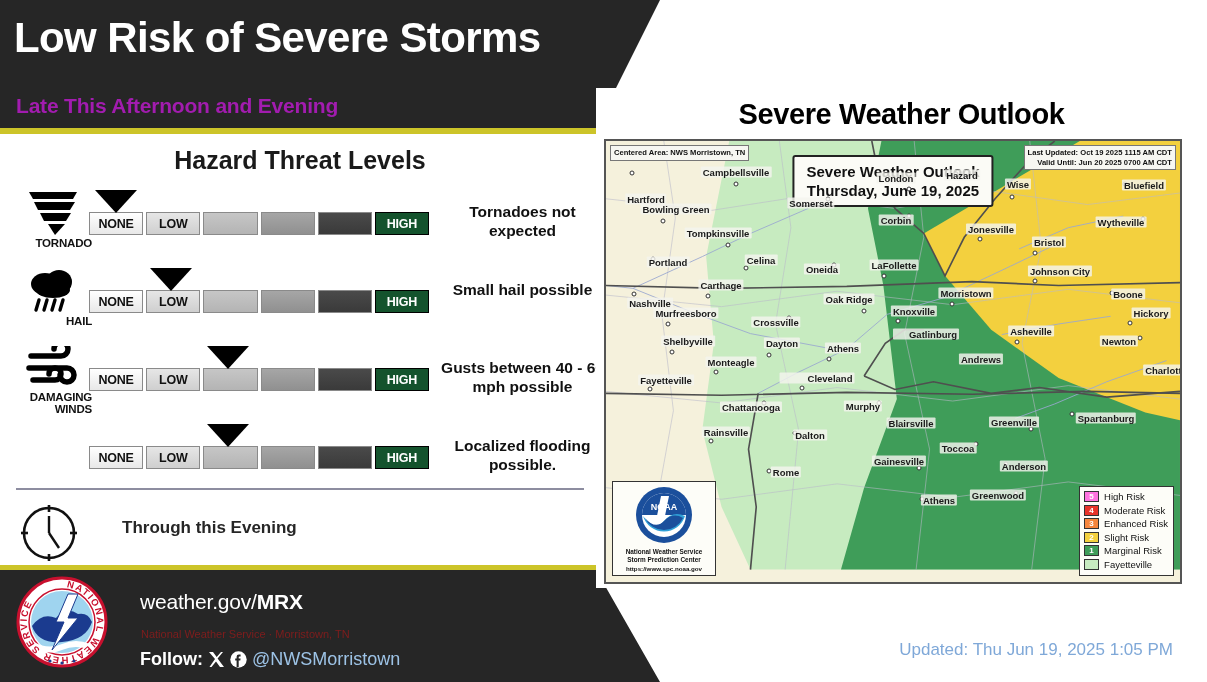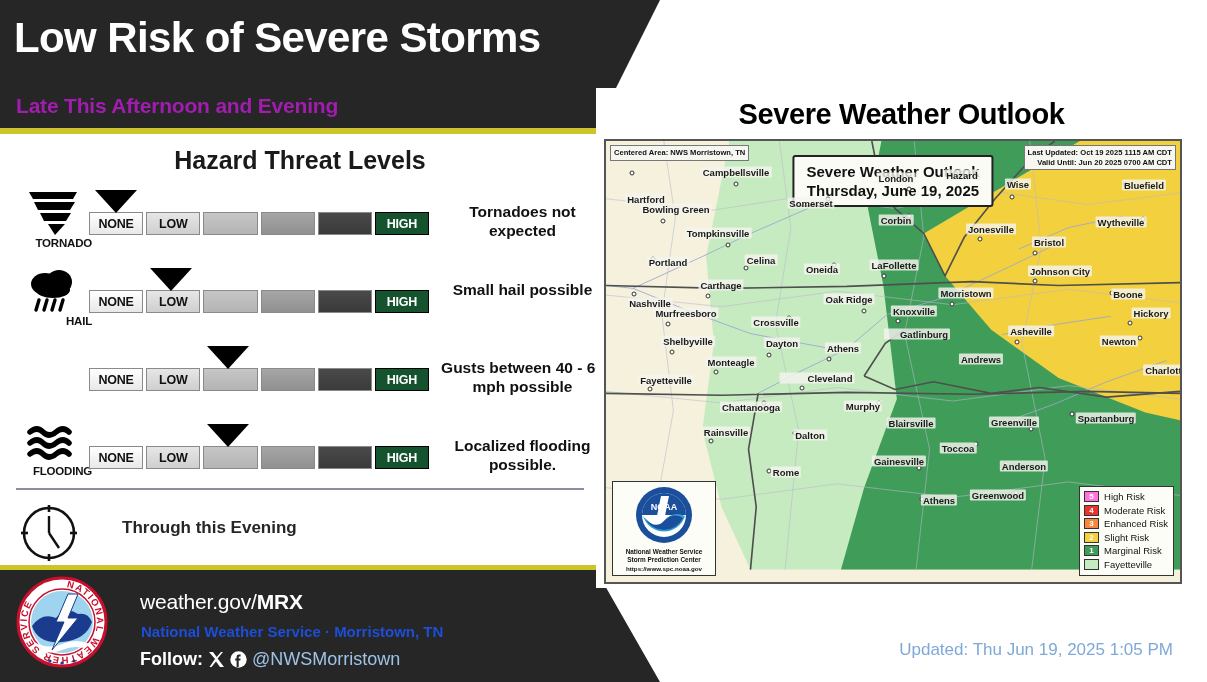--- a/index.html
+++ b/index.html
@@ -102,21 +102,21 @@
     background:#ccc429; z-index:2;
   }
   #nws-logo{ position:absolute; left:16px; bottom:10px; z-index:5; }
   #footer-url{
     position:absolute; left:140px; bottom:68px; z-index:5;
     color:#ffffff; font-size:21px; letter-spacing:-0.2px;
   }
   #footer-url b{ font-weight:bold; }
   #footer-office{
     position:absolute; left:141px; bottom:42px; z-index:5;
-    color:#1d4ed8; font-size:15px;font-weight:bold;
+    color:#7f1d1d; font-size:11px;
   }
   #footer-follow{
     position:absolute; left:140px; bottom:12px; z-index:5;
     display:flex; align-items:center; gap:5px;
   }
   #footer-follow .fl{ color:#fff; font-size:18px; font-weight:bold; }
   #footer-handle{ color:#9dc3e6; font-size:18px; }
   #footer-updated{
     position:absolute; right:34px; bottom:22px; z-index:5;
     color:#7fa8d8; font-size:17px;
@@ -228,43 +228,43 @@
     <div class="seg seg-3"></div>
     <div class="seg seg-4"></div>
     <div class="seg seg-5"></div>
     <div class="seg seg-6">HIGH</div>
   </div>
   <div class="marker" style="left: 149.6px;"></div>
   <div class="hz-desc">Small hail possible</div>
 </div>
 
 <div class="hazard-row" style="top:346px">
+  <div class="hz-icon">
+    <svg width="56" height="44" viewBox="0 0 56 44">
+      <g fill="none" stroke="#000" stroke-width="5.5" stroke-linecap="round">
+        <path d="M6 10 H36 a7 7 0 1 0 -7 -7"></path>
+        <path d="M4 22 H42 a7 7 0 1 1 -7 7"></path>
+        <path d="M8 34 H30 a6 6 0 1 0 -6 -6"></path>
+      </g>
+    </svg>
+    <div class="hz-icon-label">DAMAGING WINDS</div>
+  </div>
   <div class="scale">
     <div class="seg seg-1">NONE</div>
     <div class="seg seg-2">LOW</div>
     <div class="seg seg-3"></div>
     <div class="seg seg-4"></div>
     <div class="seg seg-5"></div>
     <div class="seg seg-6">HIGH</div>
   </div>
   <div class="marker" style="left: 207.4px;"></div>
   <div class="hz-desc">Gusts between 40 - 60 mph possible</div>
 </div>
 
 <div class="hazard-row" style="top:424px">
-  <div class="hz-icon">
-    <svg width="56" height="40" viewBox="0 0 56 40">
-      <g fill="none" stroke="#000" stroke-width="5.5" stroke-linecap="round">
-        <path d="M5 8 q7 -6 13 0 t13 0 t13 0"></path>
-        <path d="M5 19 q7 -6 13 0 t13 0 t13 0"></path>
-        <path d="M5 30 q7 -6 13 0 t13 0 t13 0"></path>
-      </g>
-    </svg>
-    <div class="hz-icon-label">FLOODING</div>
-  </div>
   <div class="scale">
     <div class="seg seg-1">NONE</div>
     <div class="seg seg-2">LOW</div>
     <div class="seg seg-3"></div>
     <div class="seg seg-4"></div>
     <div class="seg seg-5"></div>
     <div class="seg seg-6">HIGH</div>
   </div>
   <div class="marker" style="left: 207.4px;"></div>
   <div class="hz-desc">Localized flooding possible.</div>
@@ -405,21 +405,21 @@
         <div class="mlabel" style="left: 545px; top: 172px;">Hickory</div>
         <div class="mdot" style="left: 411px; top: 201px;"></div>
         <div class="mlabel" style="left: 425px; top: 190px;">Asheville</div>
         <div class="mdot" style="left: 534px; top: 197px;"></div>
         <div class="mlabel" style="left: 513px; top: 200px;">Newton</div>
         <div class="mdot" style="left: 66px; top: 211px;"></div>
         <div class="mlabel" style="left: 82px; top: 200px;">Shelbyville</div>
         <div class="mdot" style="left: 163px; top: 214px;"></div>
         <div class="mlabel" style="left: 176px; top: 202px;">Dayton</div>
         <div class="mdot" style="left: 324px; top: 195px;"></div>
-        <div class="mlabel" style="left: 311px; top: 193px; padding-left: 16px;">Gatlinburg</div>
+        <div class="mlabel" style="left: 320px; top: 193px; padding-left: 16px;">Gatlinburg</div>
         <div class="mdot" style="left: 223px; top: 218px;"></div>
         <div class="mlabel" style="left: 237px; top: 207px;">Athens</div>
         <div class="mdot" style="left: 110px; top: 231px;"></div>
         <div class="mlabel" style="left: 125px; top: 221px;">Monteagle</div>
         <div class="mdot" style="left: 359px; top: 220px;"></div>
         <div class="mlabel" style="left: 375px; top: 218px;">Andrews</div>
         <div class="mdot" style="left: 582px; top: 228px;"></div>
         <div class="mlabel" style="left: 560px; top: 229px;">Charlotte</div>
         <div class="mdot" style="left: 196px; top: 247px;"></div>
         <div class="mlabel" style="left: 211px; top: 237px; padding-left: 28px;">Cleveland</div>

